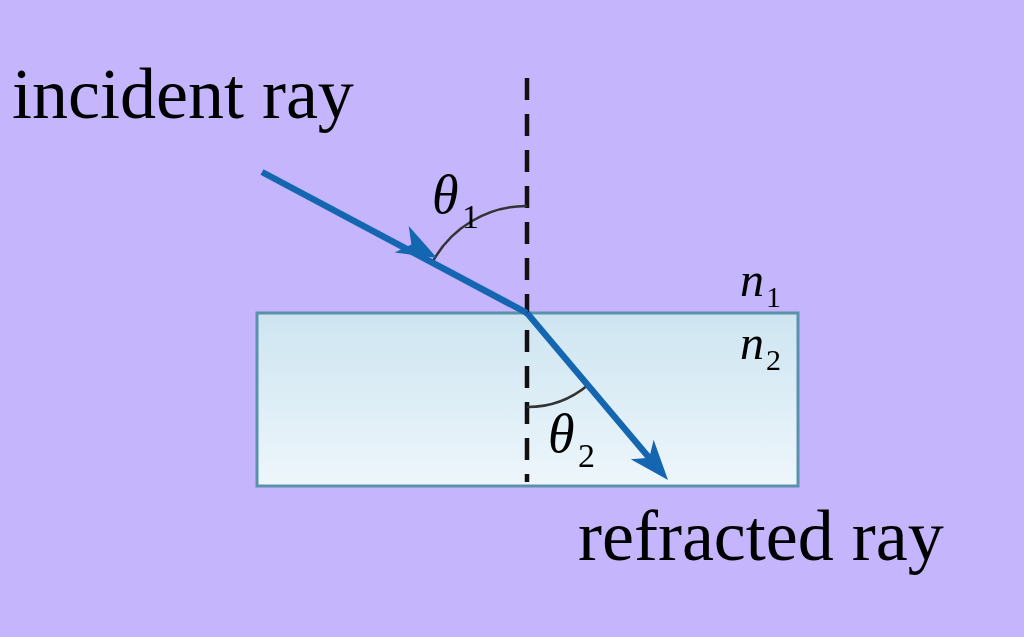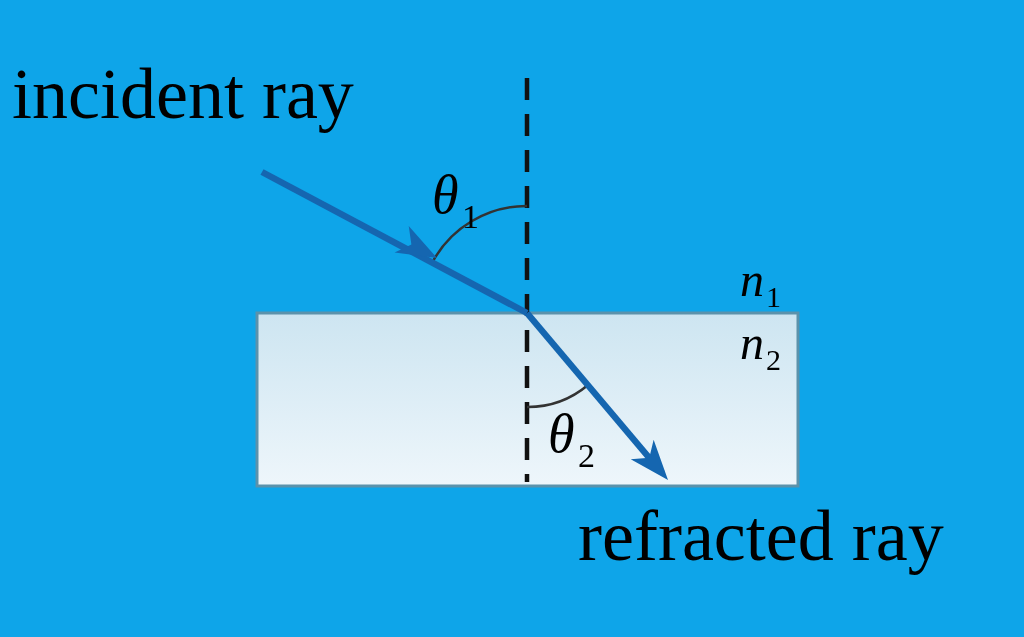--- a/index.html
+++ b/index.html
@@ -4,21 +4,21 @@
 <style>
   html, body {
     margin: 0;
     padding: 0;
     background: #ffffff;
   }
   .stage {
     position: relative;
     width: 1024px;
     height: 637px;
-    background: #0ea5e9;
+    background: #c4b5fd;
     overflow: hidden;
   }
   svg { display: block; }
   .label-text {
     font-family: "Liberation Serif", "DejaVu Serif", serif;
     font-size: 72px;
   }
   .math-sym {
     font-family: "Liberation Serif", "DejaVu Serif", serif;
     font-style: italic;

